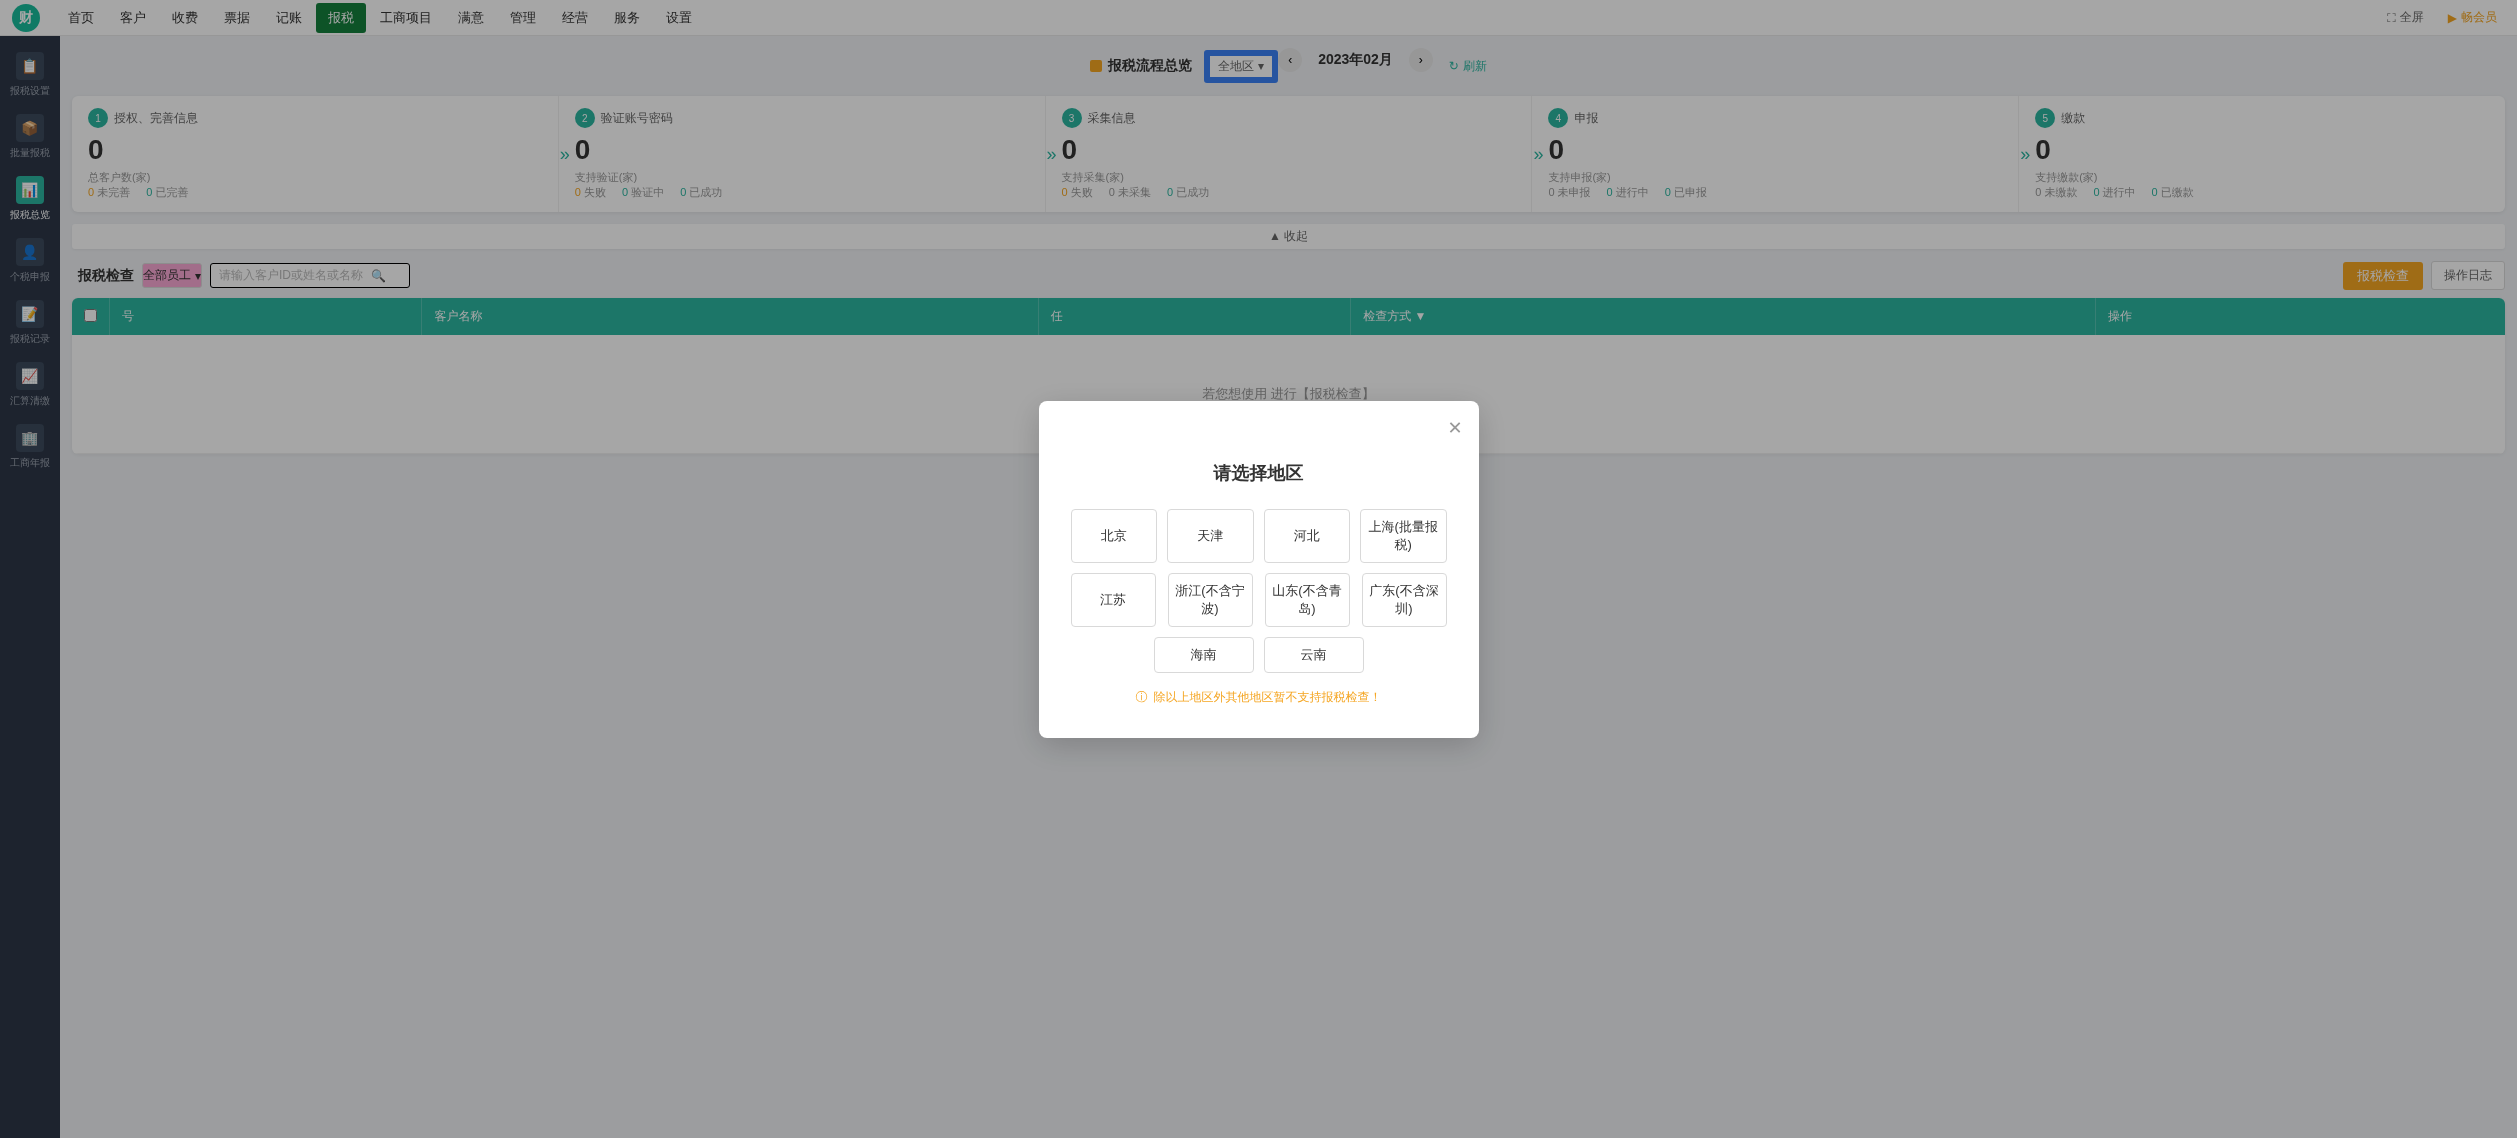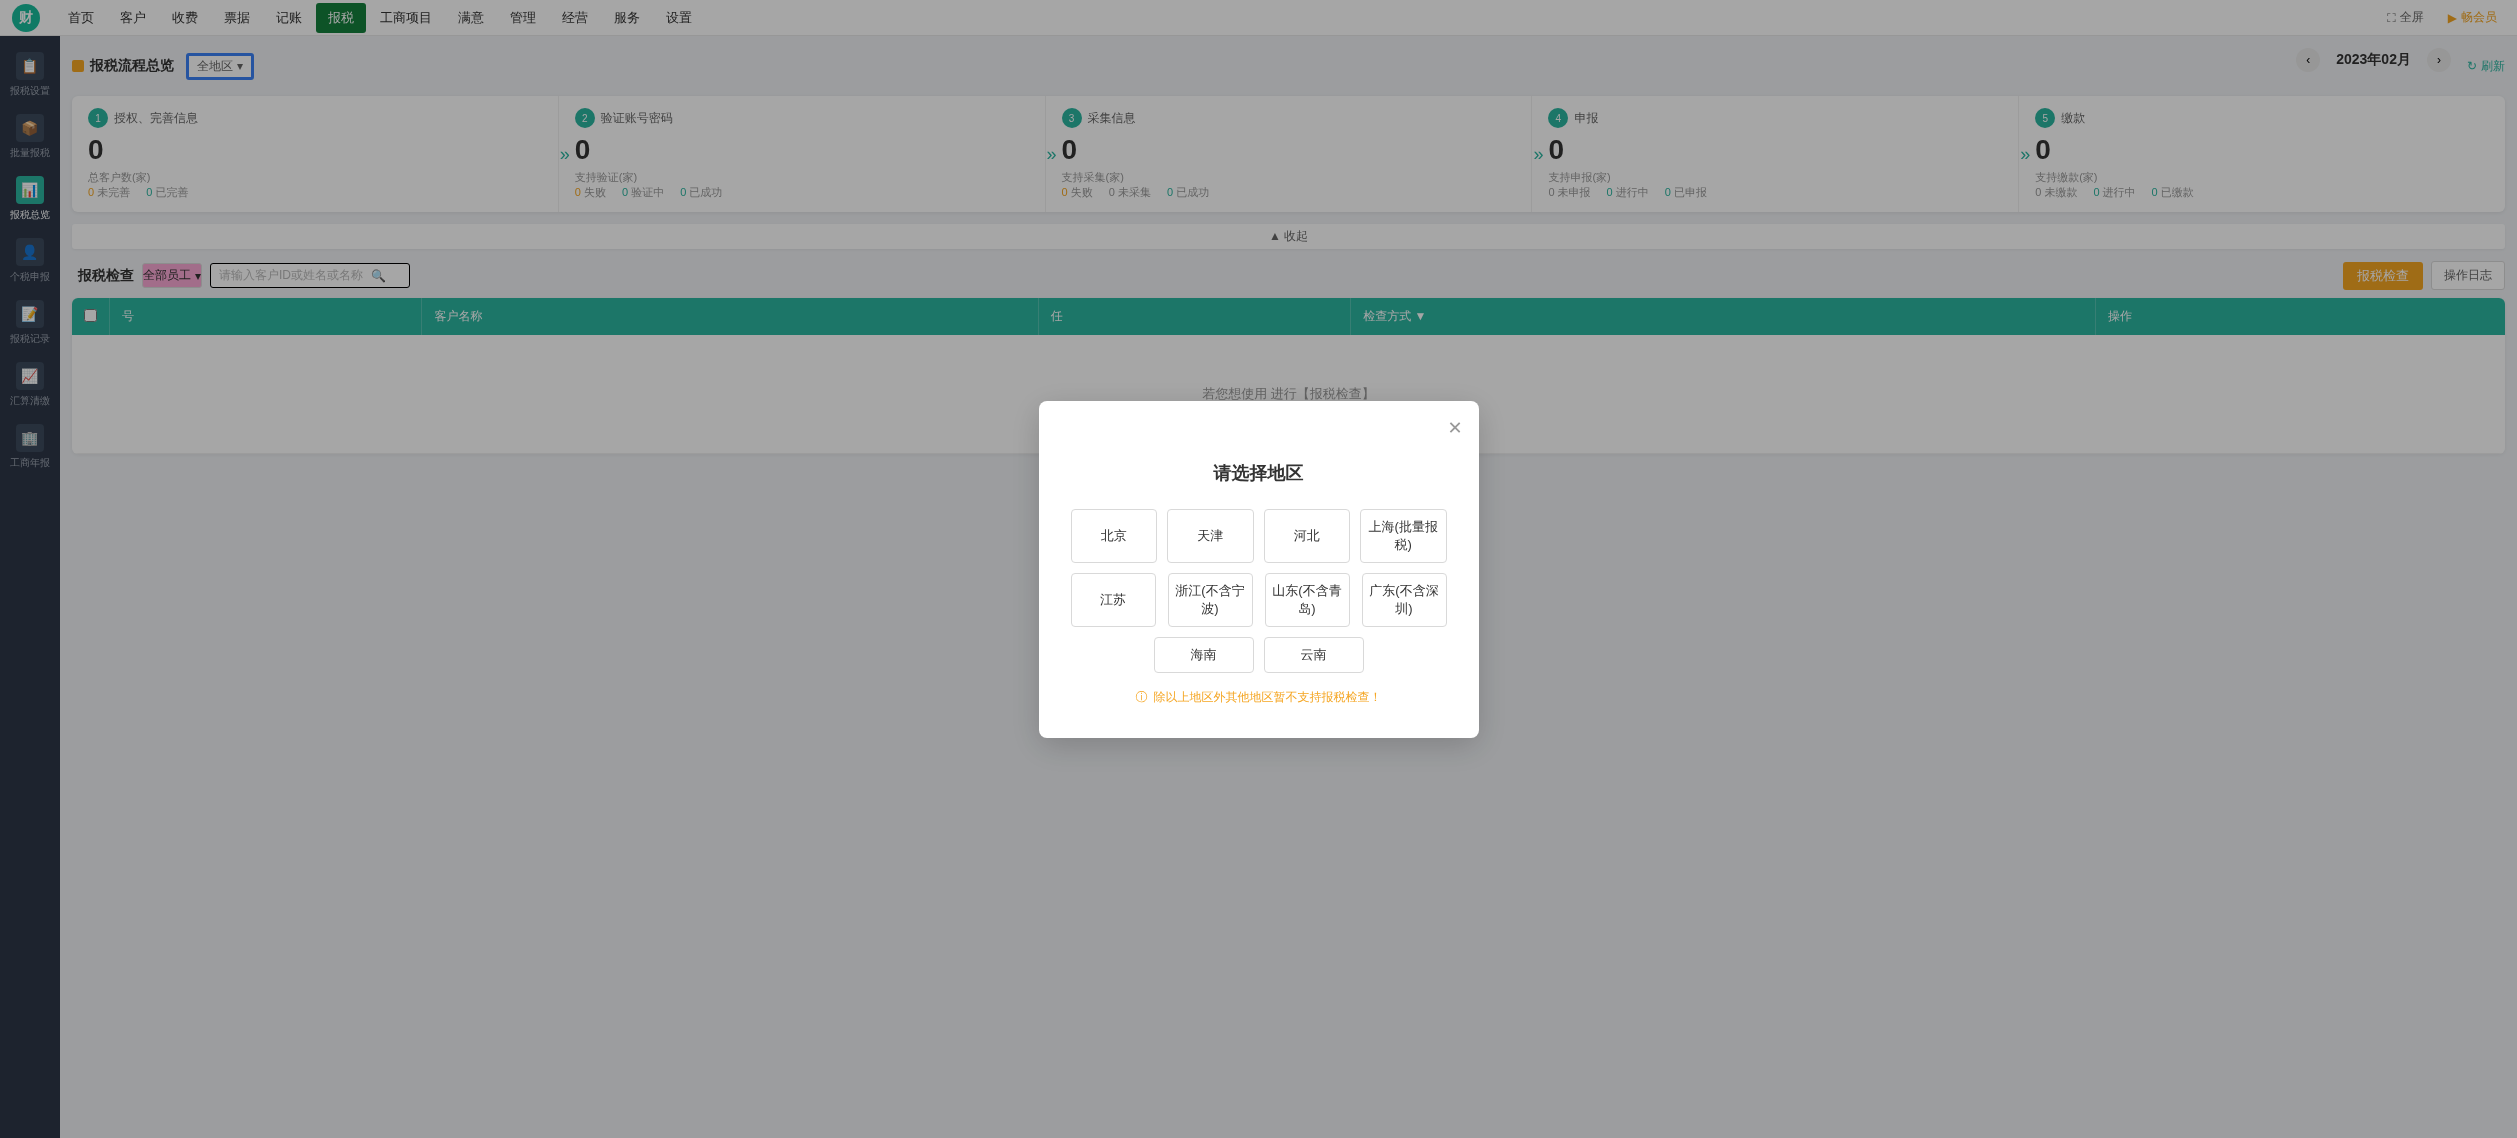--- a/index.html
+++ b/index.html
@@ -96,21 +96,21 @@
     }
     .section-title .dot {
       width: 12px; height: 12px;
       background: #f5a623;
       border-radius: 2px;
       display: inline-block;
     }
     .region-selector {
       display: flex; align-items: center; gap: 4px;
       cursor: pointer; font-size: 12px; color: #666;
-      border: 3px solid #3b82f6; border-radius: 3px;
+      border: 6px solid #3b82f6; border-radius: 3px;
       padding: 2px 8px;
       background: #fff;
     }
 
     
     .month-nav {
       display: flex; align-items: center; justify-content: center;
       gap: 16px; margin-bottom: 12px;
     }
     .month-nav-btn {
@@ -286,21 +286,21 @@
       cursor: pointer; font-size: 13px; color: #333;
       text-align: center;
     }
     .region-warning {
       display: flex; align-items: flex-start; gap: 6px;
       color: #f5a623; font-size: 12px;
       justify-content: center;
     }
 
     .top-row {
-      display: flex; align-items: center; justify-content: space-between;
+      display: flex; align-items: center; justify-content: center;
       margin-bottom: 12px;
     }
     .top-row-left { display: flex; align-items: center; gap: 12px; }
 
     .checkbox-col { width: 32px; }
   </style>
 </head>
 <body>
 
 <div class="top-nav">

